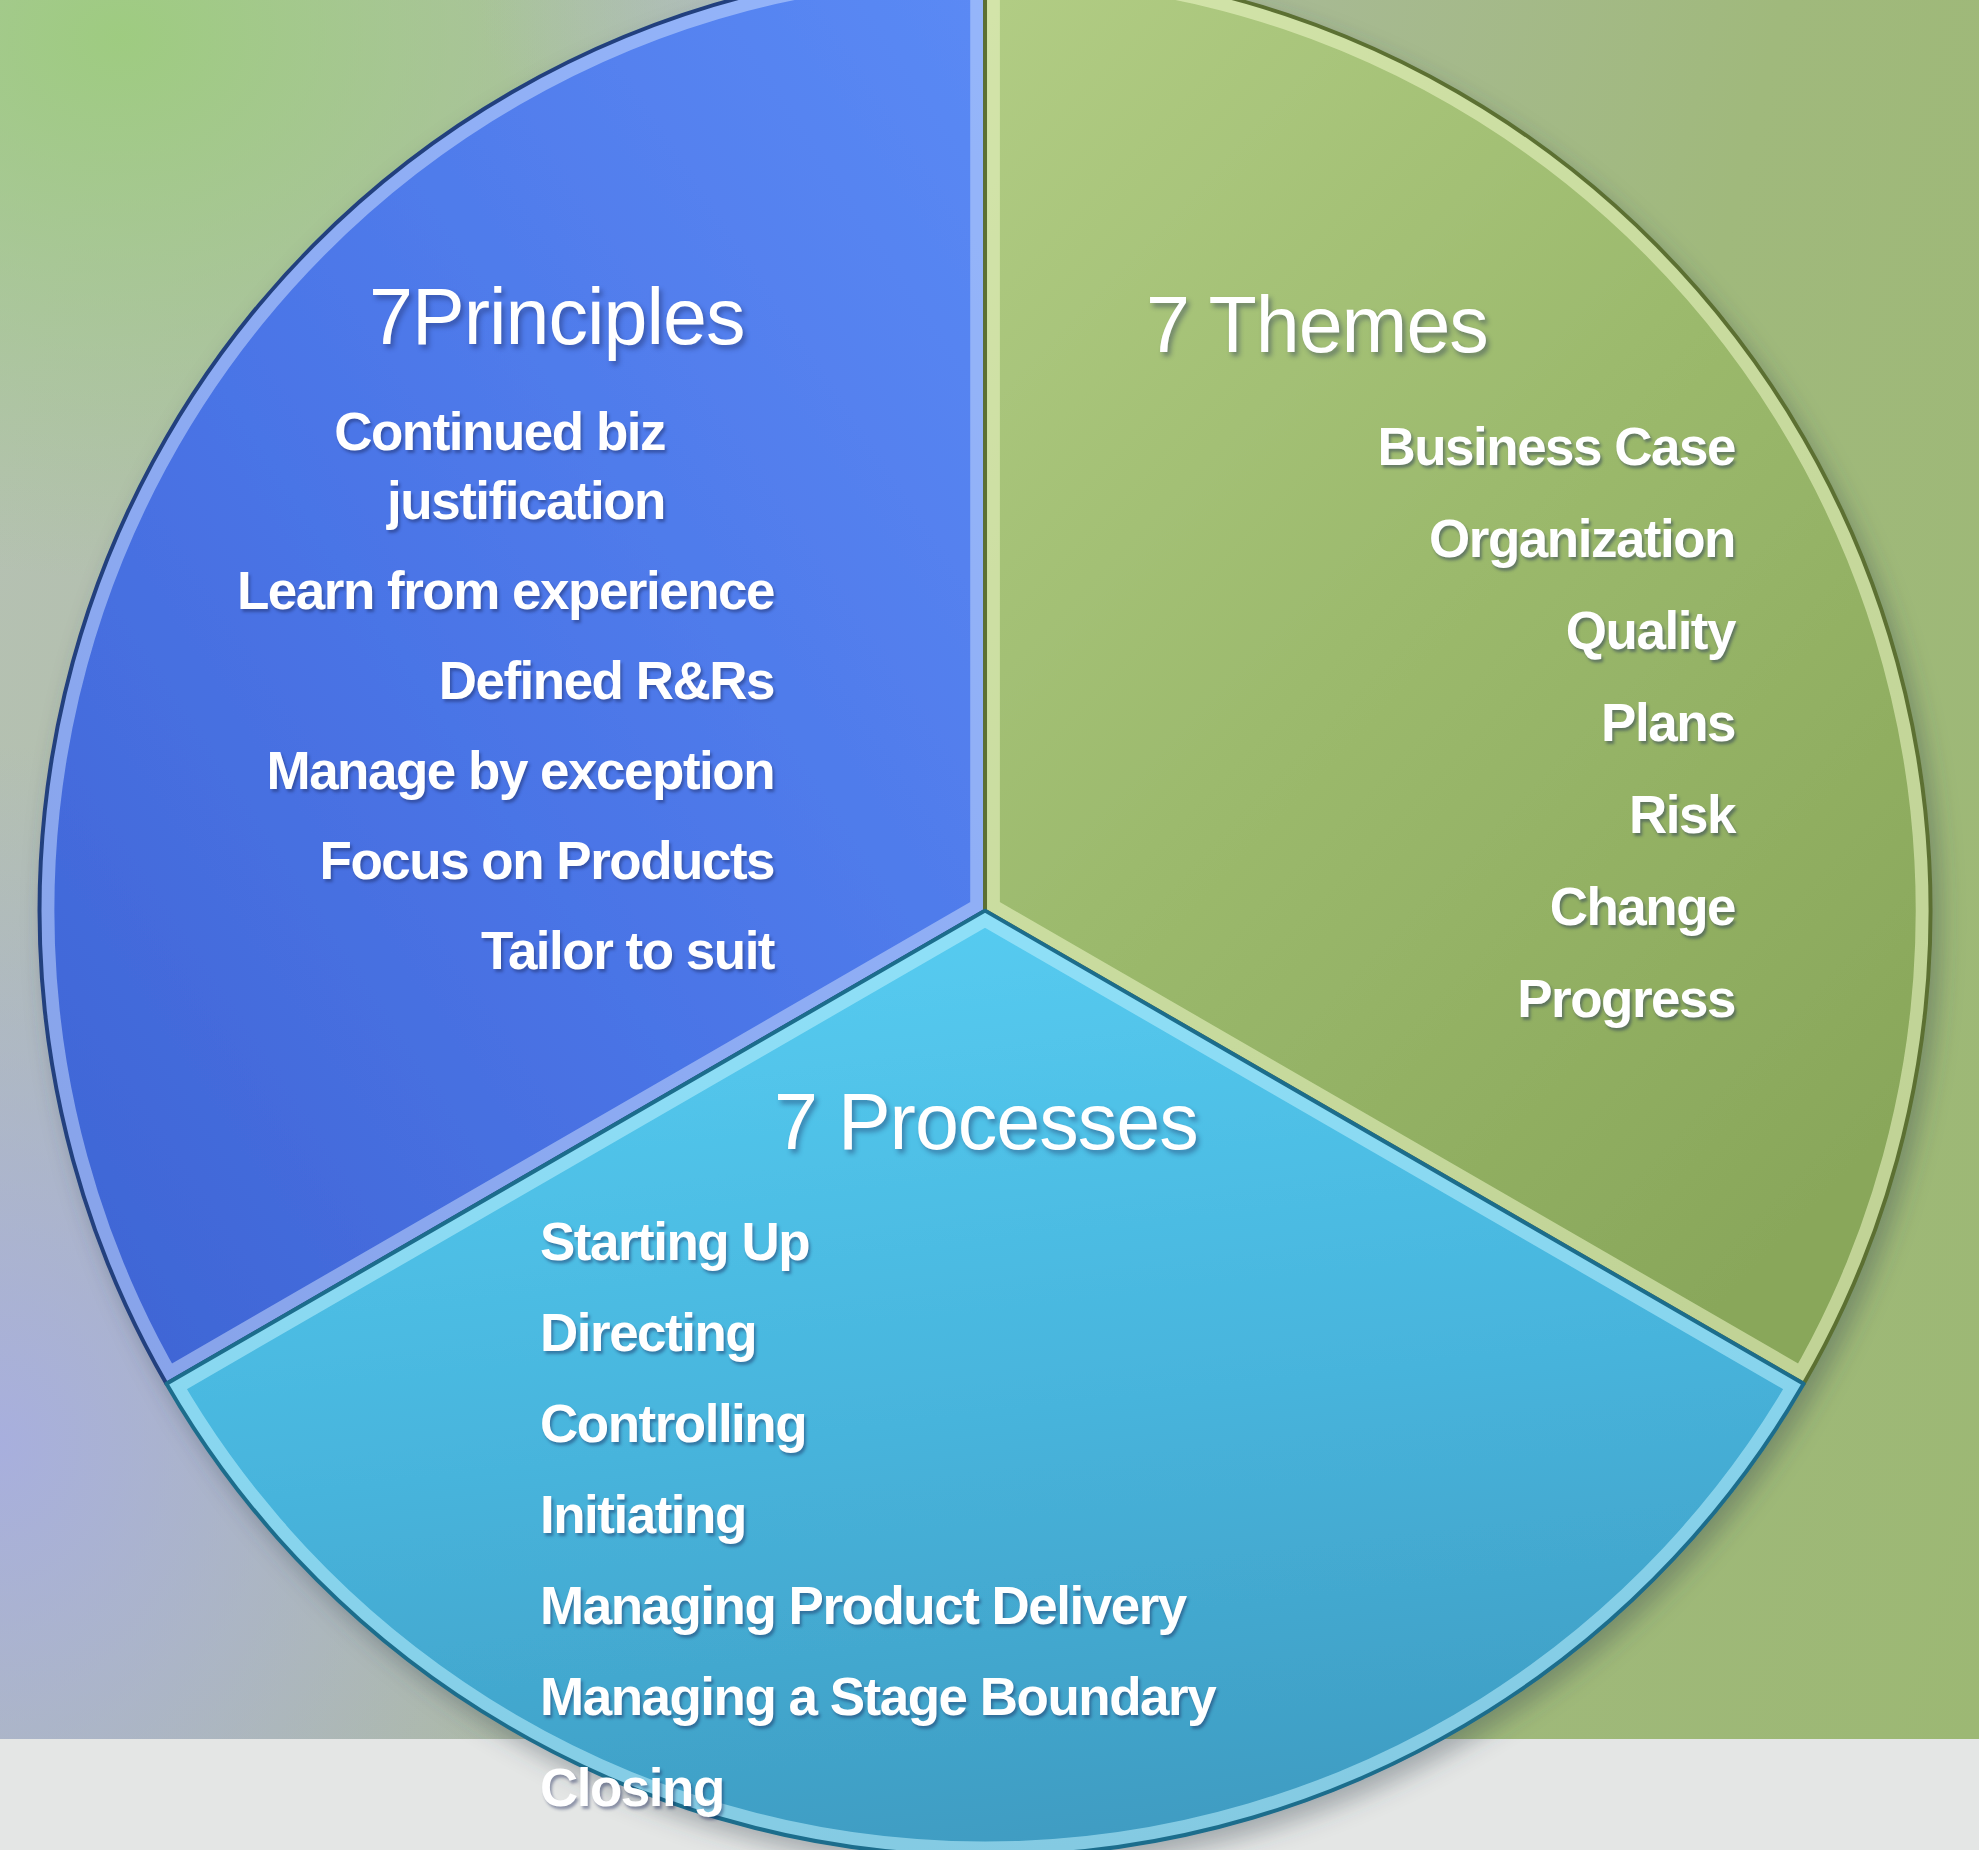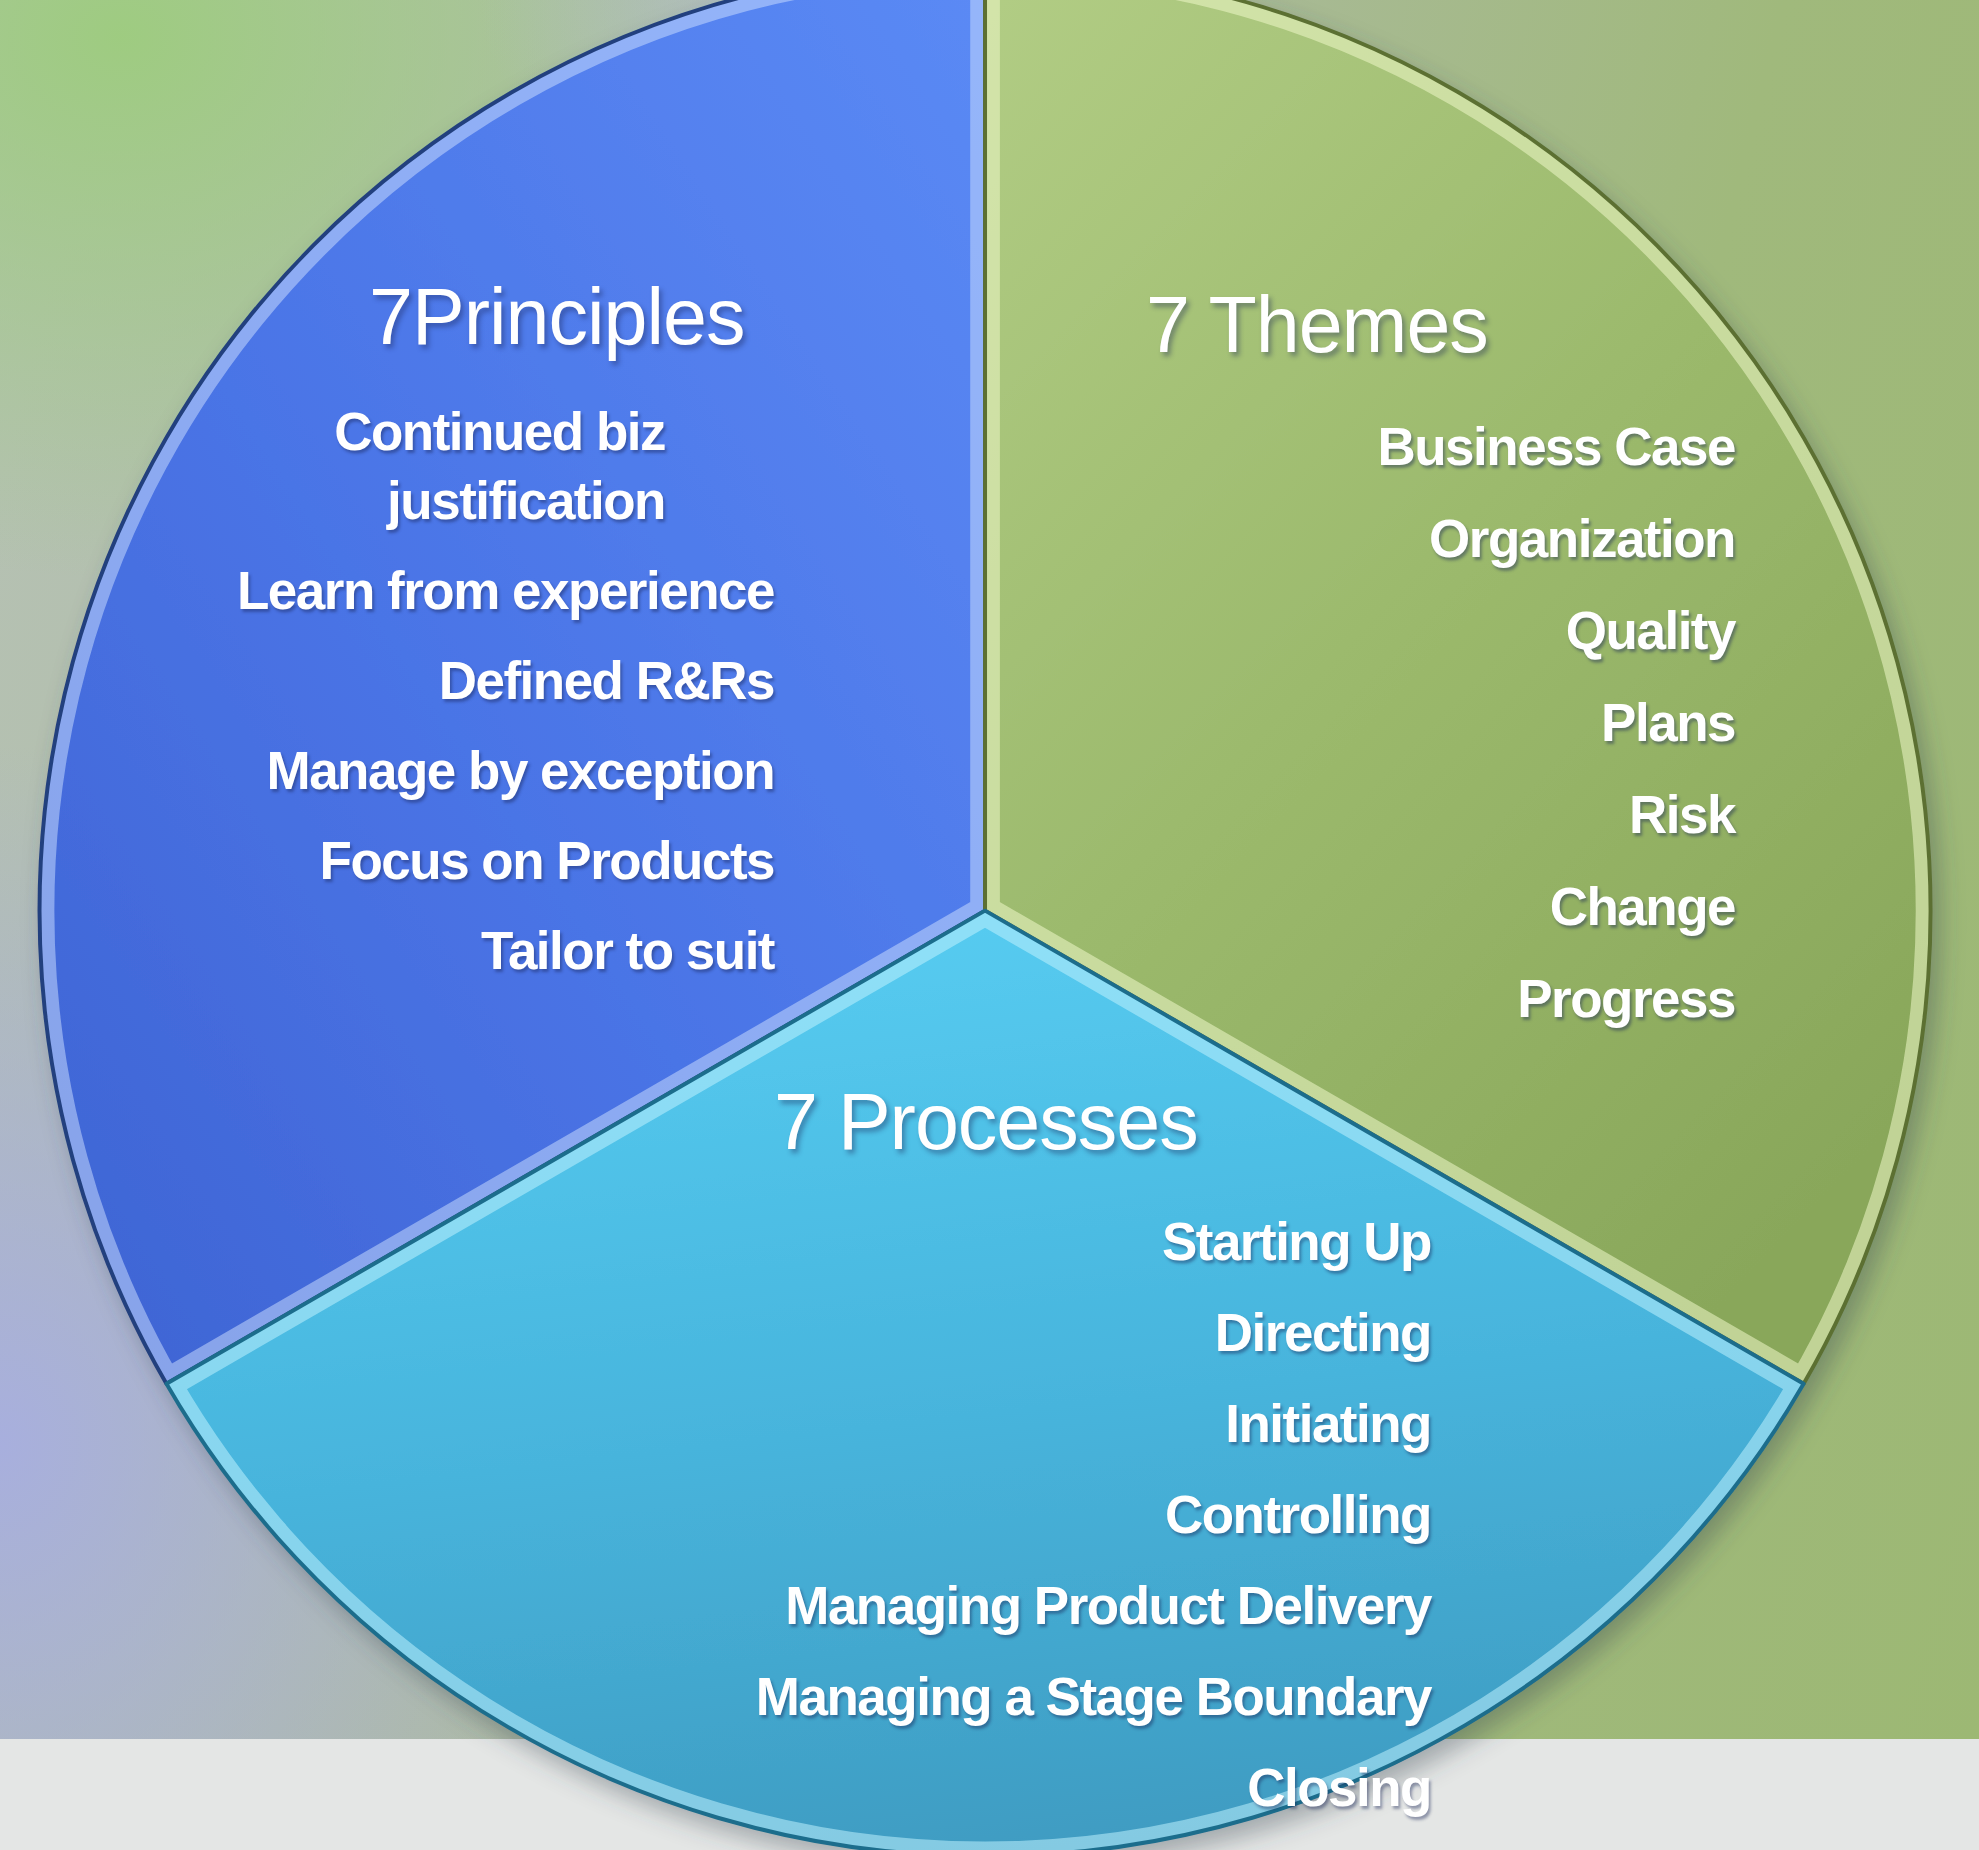--- a/index.html
+++ b/index.html
@@ -39,21 +39,21 @@
     color:#fff;font-weight:700;font-size:53px;
     letter-spacing:-1.5px;
     text-shadow:2px 3px 3px rgba(25,35,85,.42);
   }
   .seg-list li{white-space:nowrap;}
   .list-principles{left:237px;top:397px;text-align:right;}
   .list-principles li{line-height:69px;margin-bottom:21px;}
   .list-principles li.wrap2{max-width:428px;white-space:normal;}
   .list-themes{right:281px;top:401px;text-align:right;}
   .list-themes li{line-height:92px;margin:0;}
-  .list-processes{left:540px;top:1196px;width:891px;text-align:right;}
+  .list-processes{left:540px;top:1196px;width:891px;text-align:left;}
   .list-processes li{line-height:91px;margin:0;}
   .h-principles{left:369px;top:277px;}
   .h-themes{left:1146px;top:285px;}
   .h-processes{left:774px;top:1082px;}
 </style>
 </head>
 <body>
 
 <div id="stage">
 
@@ -131,21 +131,21 @@
     <li>Plans</li>
     <li>Risk</li>
     <li>Change</li>
     <li>Progress</li>
   </ul>
 
   <div class="seg-heading h-processes">7 Processes</div>
   <ul class="seg-list list-processes">
     <li>Starting Up</li>
     <li>Directing</li>
+    <li>Controlling</li>
     <li>Initiating</li>
-    <li>Controlling</li>
     <li>Managing Product Delivery</li>
     <li>Managing a Stage Boundary</li>
     <li>Closing</li>
   </ul>
 
 </div>
 
 
 </body></html>

